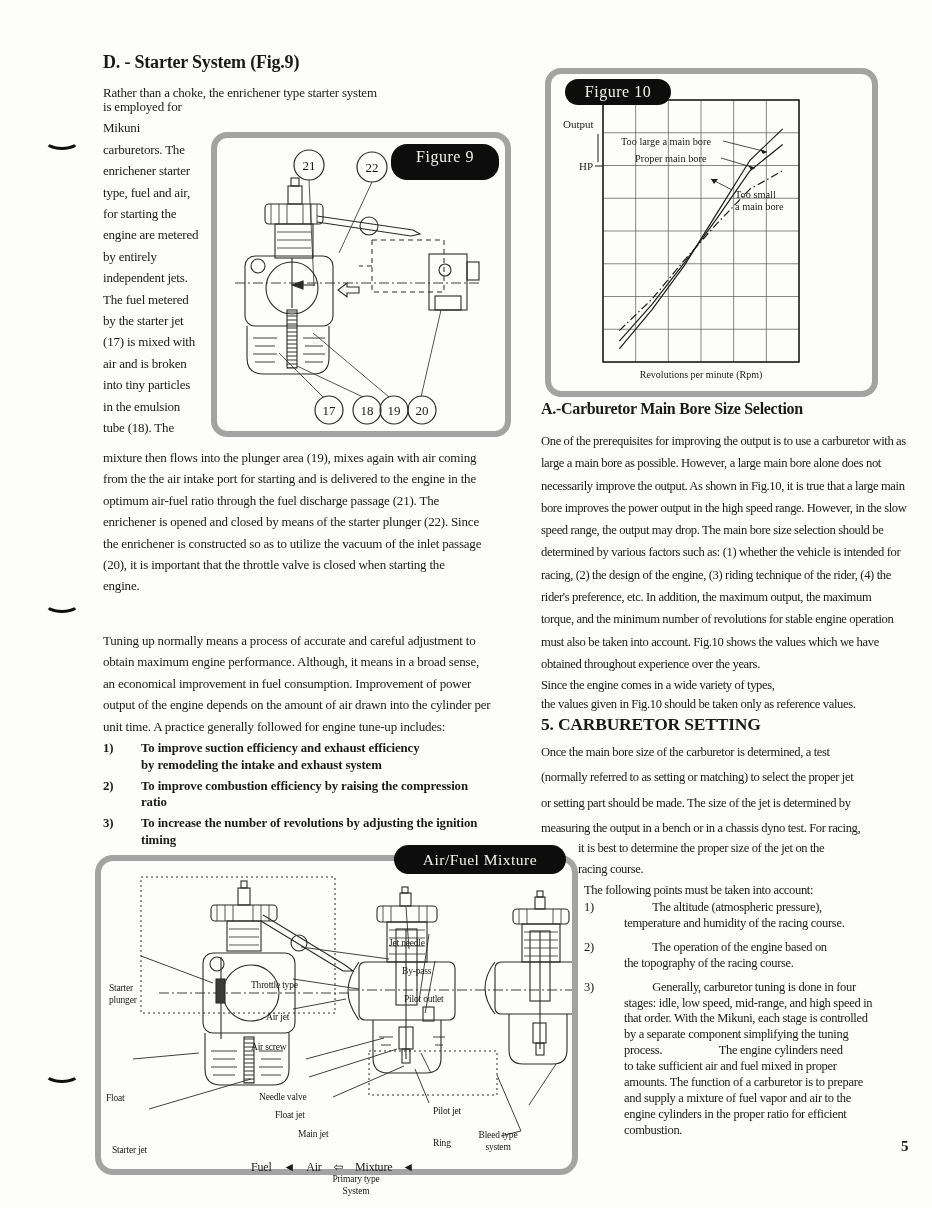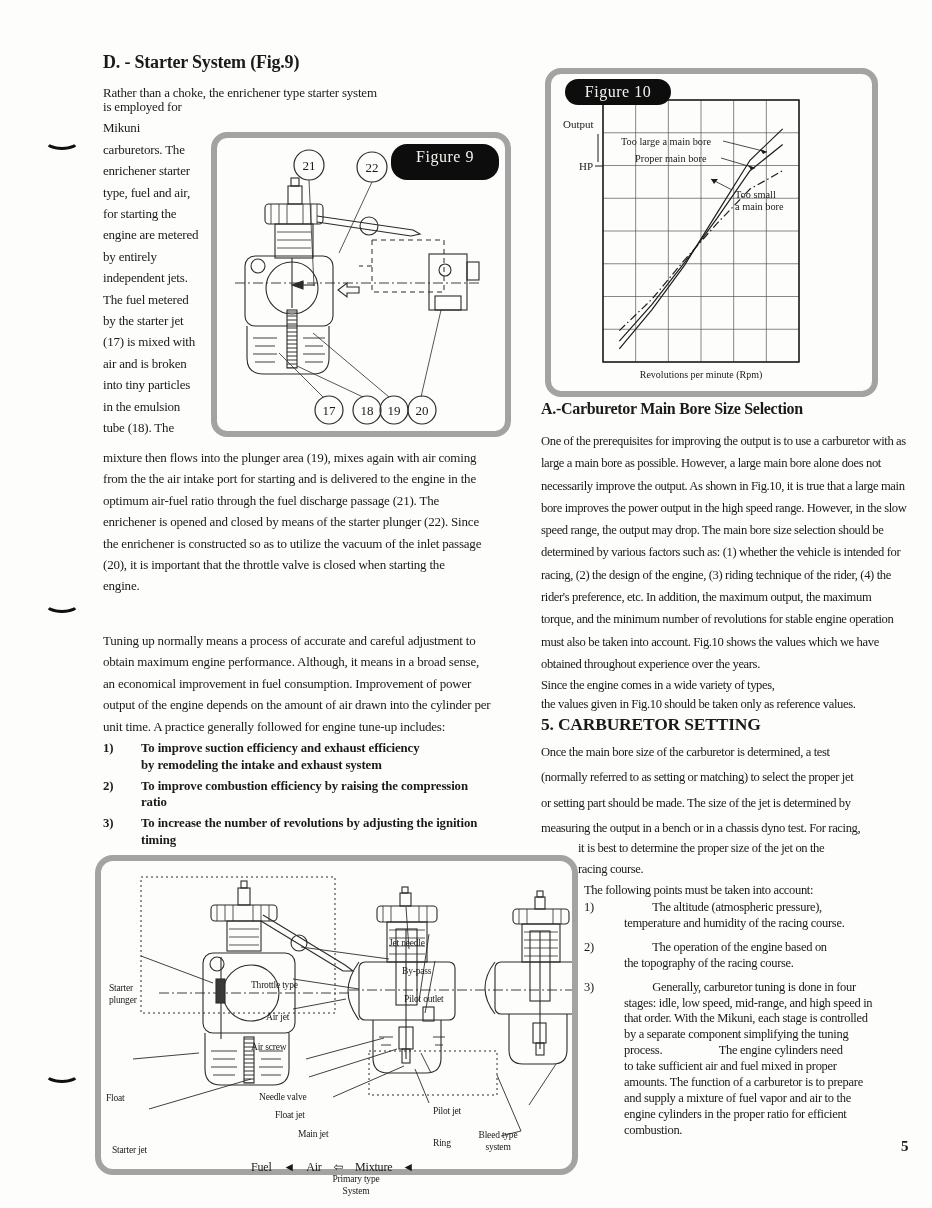--- a/index.html
+++ b/index.html
@@ -234,20 +234,21 @@
 process.&nbsp;&nbsp;&nbsp;&nbsp;&nbsp;&nbsp;&nbsp;&nbsp;&nbsp;&nbsp;&nbsp;&nbsp;&nbsp;&nbsp;&nbsp;&nbsp;&nbsp;&nbsp;&nbsp;&nbsp;The engine cylinders need
 to take sufficient air and fuel mixed in proper
 amounts. The function of a carburetor is to prepare
 and supply a mixture of fuel vapor and air to the
 engine cylinders in the proper ratio for efficient
 combustion.</span>
     </div>
   </div>
 
   <div class="figbox" style="left:95px;top:855px;width:471px;height:308px;border-radius:18px;">
+    <div class="pill" style="left:293px;top:-16px;width:172px;height:29px;line-height:29px;font-size:15.5px;">Air/Fuel Mixture</div>
 
     <svg width="471" height="308" viewBox="0 0 471 308" style="position:absolute;left:0;top:0;">
       <defs>
         <pattern id="hatchA" width="4" height="4" patternUnits="userSpaceOnUse">
           <path d="M0 2 H4" stroke="#333" stroke-width="1"></path>
         </pattern>
       </defs>
       <g stroke="#2b2b2b" fill="none" stroke-width="1.1">
         <rect x="40" y="16" width="194" height="136" stroke-dasharray="2 3" stroke-width="1"></rect>
 

